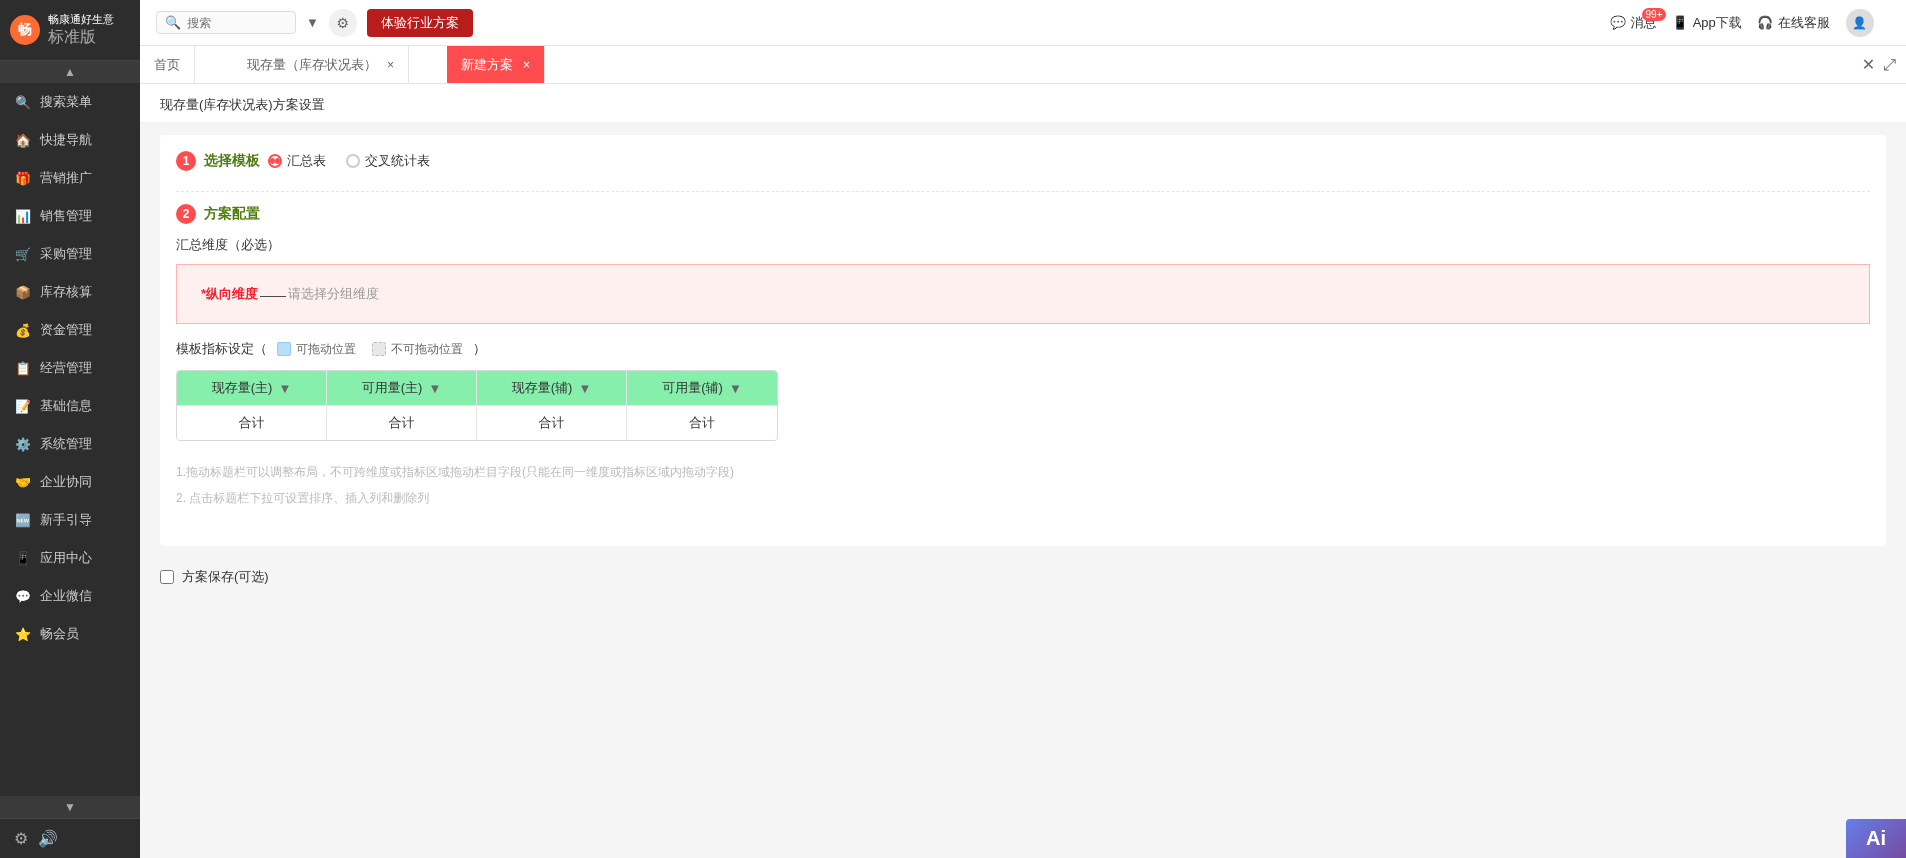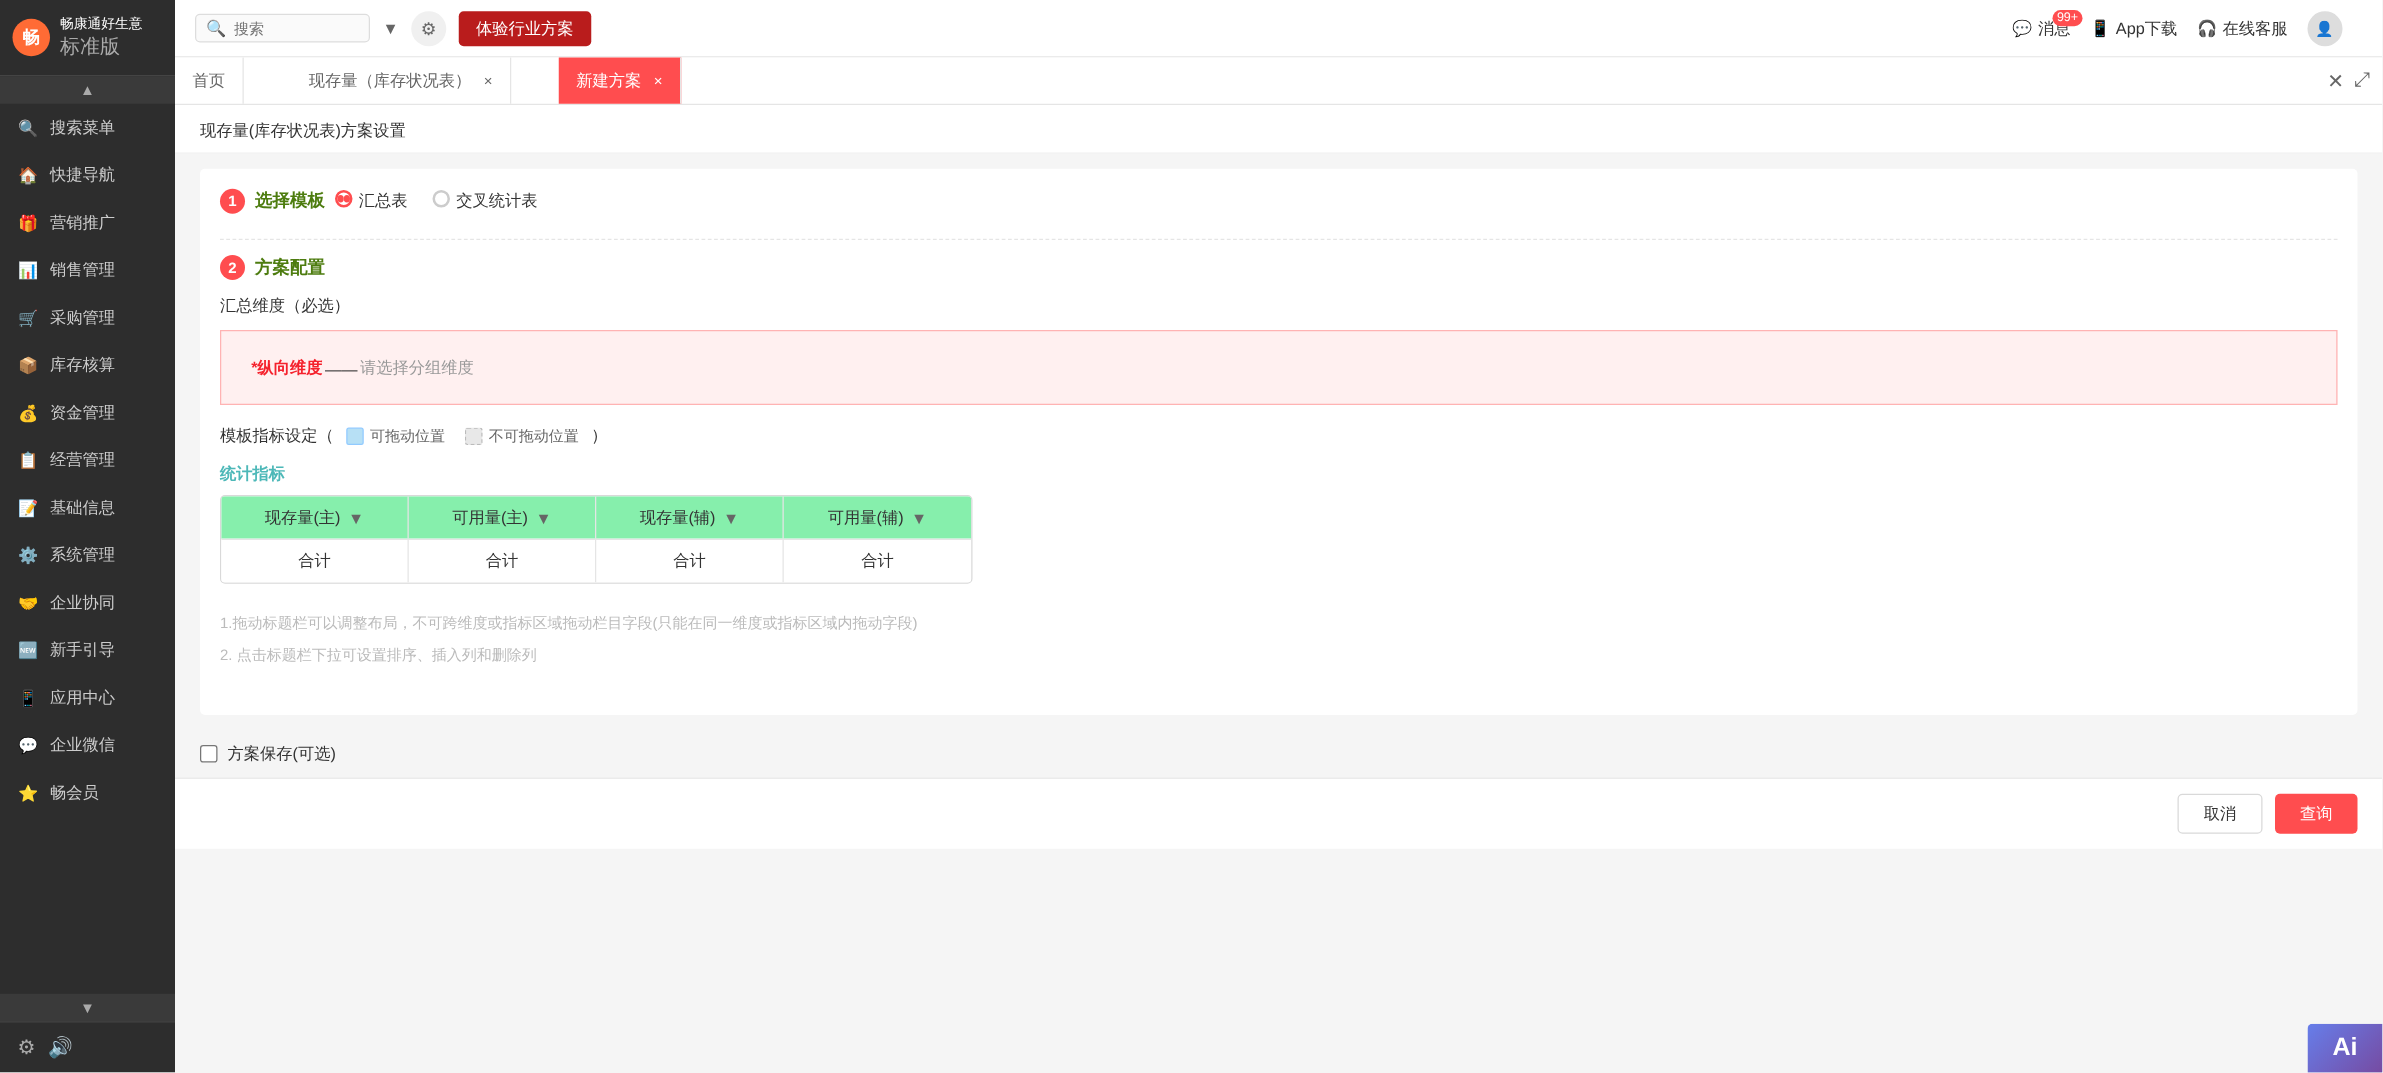--- a/index.html
+++ b/index.html
@@ -202,21 +202,21 @@
       display: flex; align-items: center; justify-content: center;
       font-size: 12px; font-weight: bold; flex-shrink: 0;
     }
     .step-title { font-weight: bold; font-size: 14px; color: #4d7c0f; }
 
     
     .radio-group {
       display: flex; align-items: center; gap: 20px;
     }
     .radio-item {
-      display: flex; align-items: flex-start; gap: 5px;
+      display: flex; align-items: center; gap: 5px;
       cursor: pointer; font-size: 13px; color: #333;
     }
     .radio-circle {
       width: 14px; height: 14px; border-radius: 50%;
       border: 2px solid #ccc;
       display: flex; align-items: center; justify-content: center;
     }
     .radio-circle.checked {
       border-color: #ff4d4f;
     }
@@ -539,21 +539,20 @@
             </div>
             <div class="legend-item">
               <div class="legend-box fixed"></div>
               <span>不可拖动位置</span>
             </div>
           </div>
           <span>）</span>
         </div>
 
         <div class="stats-section">
-          <div class="stats-title">统计指标</div>
           <div class="stats-table">
             <div class="stats-table-header">
               <div class="stats-cell">
                 <span>现存量(主)</span>
                 <span class="dropdown-arrow">▼</span>
               </div>
               <div class="stats-cell">
                 <span>可用量(主)</span>
                 <span class="dropdown-arrow">▼</span>
               </div>
@@ -581,22 +580,18 @@
         </div>
       </div>
 
     </div>
 
     <div class="save-row">
       <input type="checkbox" class="save-checkbox" style="">
       <span>方案保存(可选)</span>
     </div>
 
-    <div class="footer-bar">
-      <button class="btn-cancel">取消</button>
-      <button class="btn-query">查询</button>
-    </div>
 
   </div>
 
 </div>
 
 <div class="ai-badge">Ai</div>
 
 </body></html>

